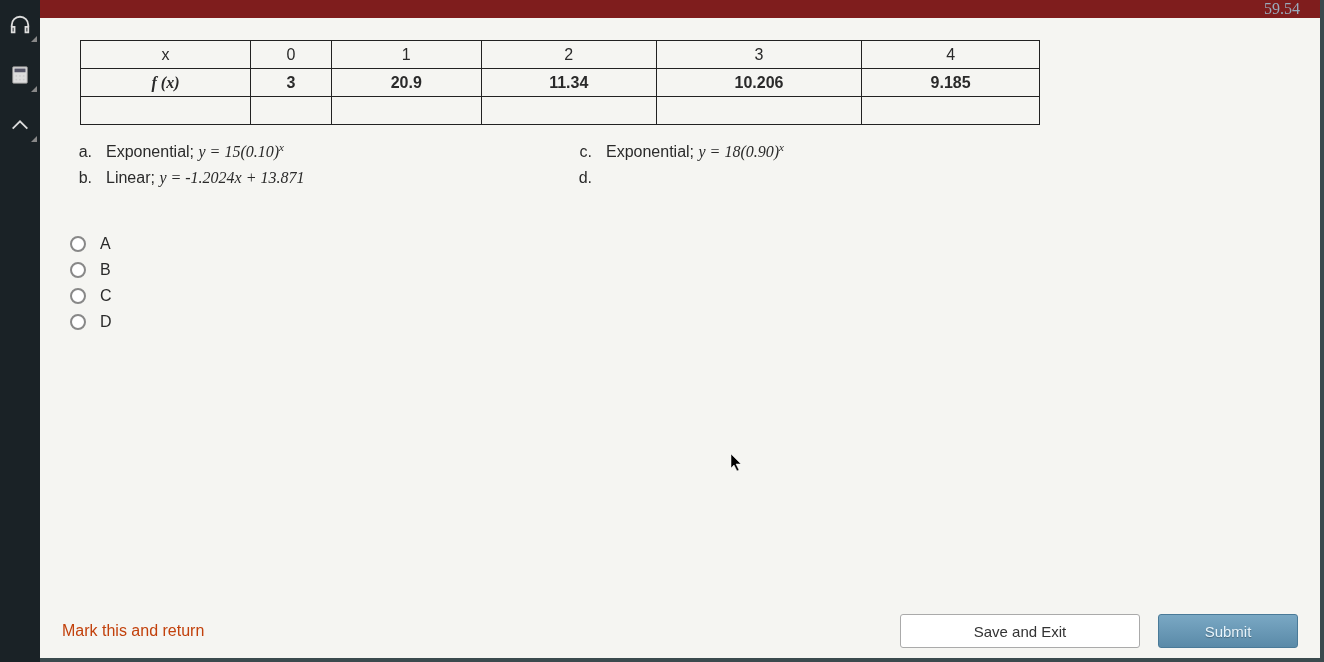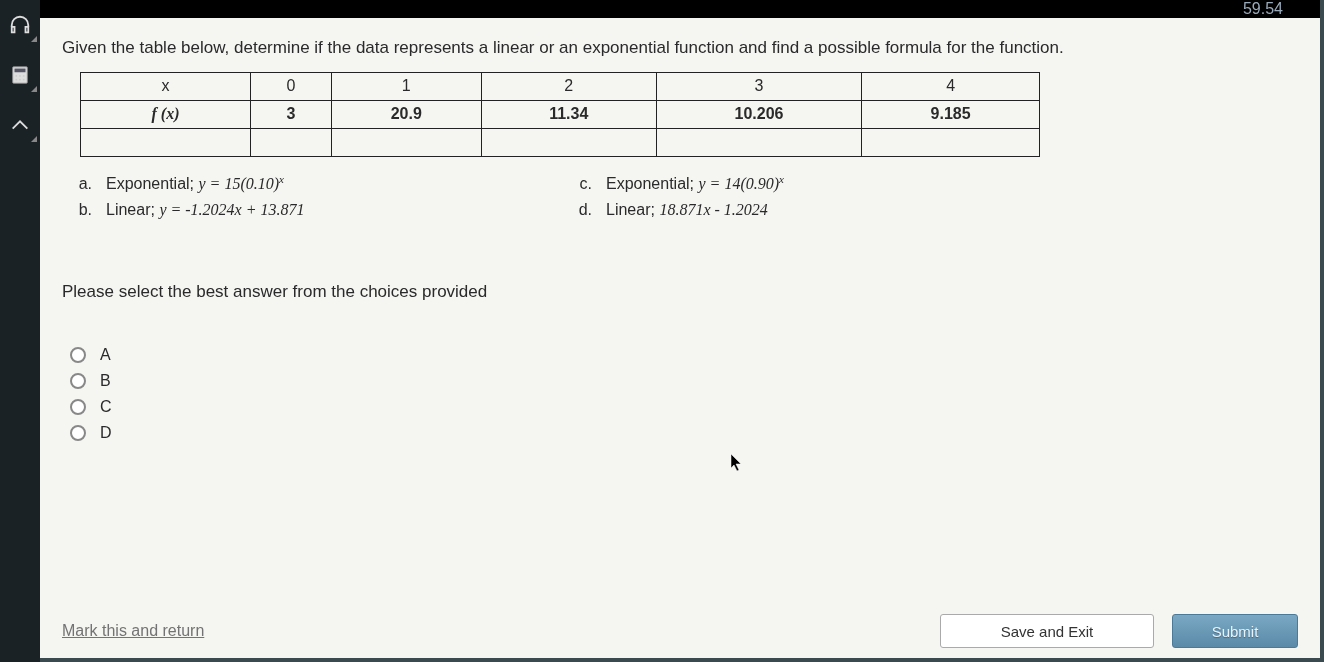--- a/index.html
+++ b/index.html
@@ -41,26 +41,26 @@
     }
     .content-wrap {
       flex: 1;
       background: #3a4a4e;
       padding: 0 4px 4px 0;
       display: flex;
       flex-direction: column;
     }
     .score-bar {
       height: 18px;
-      background: #000000;
+      background: #7f1d1d;
       color: #9ab;
-      font-family: Liberation Sans, sans-serif;
+      font-family: Liberation Serif, serif;
       font-size: 16px;
       text-align: right;
-      padding-right: 37px;
+      padding-right: 20px;
     }
     .content {
       flex: 1;
       background: #f5f5f2;
       padding: 18px 22px 10px 22px;
       color: #2a2a2a;
       position: relative;
       display: flex;
       flex-direction: column;
     }
@@ -119,56 +119,55 @@
       background: #fff;
     }
     .footer {
       margin-top: auto;
       display: flex;
       align-items: center;
       gap: 18px;
       padding-top: 10px;
     }
     .mark-link {
-      color: #737373;
-      text-decoration: underline;
+      color: #c2410c;
       font-size: 16px;
       cursor: pointer;
       margin-right: auto;
     }
     .btn {
       height: 34px;
       padding: 0 28px;
       font-size: 15px;
       border-radius: 3px;
       cursor: pointer;
       display: flex;
       align-items: center;
       justify-content: center;
       border: 1px solid #aaa;
     }
     .btn-save {
       background: #fff;
       color: #333;
-      width: 214px;
+      width: 240px;
     }
     .btn-next {
       background: linear-gradient(#5fc7da, #3aa8bf);
       color: #fff;
       border: 1px solid #3a9ab0;
       width: 150px;
       position: relative;
       clip-path: polygon(0 0, 88% 0, 100% 50%, 88% 100%, 0 100%);
       text-shadow: 0 1px 1px rgba(0,0,0,.3);
     }
     .btn-submit {
       background: linear-gradient(#7aa8c4, #5a8aa8);
       color: #e8f4fb;
       border: 1px solid #4a7a98;
-      width: 126px;
+      width: 140px;
       text-shadow: 0 1px 1px rgba(0,0,0,.3);
     }
     .cursor-pointer {
       position: absolute;
       left: 690px;
       top: 435px;
       width: 14px;
       height: 20px;
       pointer-events: none;
     }
@@ -202,21 +201,20 @@
         <path d="M4 16 L12 8 L20 16"></path>
       </svg>
     <div class="corner-tri"></div>
   </div>
 </div>
 
 <div class="content-wrap">
   <div class="score-bar">59.54</div>
   <div class="content">
 
-    <div class="question-text">Given the table below, determine if the data represents a linear or an exponential function and find a possible formula for the function.</div>
 
     <table class="data-table">
       <tbody>
           <tr>
         <td>x</td>
         <td>0</td>
         <td>1</td>
         <td>2</td>
         <td>3</td>
         <td>4</td>
@@ -247,30 +245,28 @@
           <span><span>Exponential; </span><span class="italic"><span>y = 15(0.10)</span><sup>x</sup></span></span>
         </div>
         <div class="choice-row">
           <span class="choice-letter">b.</span>
           <span><span>Linear; </span><span class="italic">y = -1.2024x + 13.871</span></span>
         </div>
       </div>
       <div class="choice-col">
         <div class="choice-row">
           <span class="choice-letter">c.</span>
-          <span><span>Exponential; </span><span class="italic"><span>y = 14(0.90)</span><sup>x</sup></span></span>
+          <span><span>Exponential; </span><span class="italic"><span>y = 18(0.90)</span><sup>x</sup></span></span>
         </div>
         <div class="choice-row">
           <span class="choice-letter">d.</span>
-          <span><span>Linear; </span><span class="italic">18.871x - 1.2024</span></span>
         </div>
       </div>
     </div>
 
-    <div class="instruction">Please select the best answer from the choices provided</div>
 
     <div class="radio-group">
       <div class="radio-row">
         <div class="radio-circle"></div>
         <span>A</span>
       </div>
       <div class="radio-row">
         <div class="radio-circle"></div>
         <span>B</span>
       </div>

